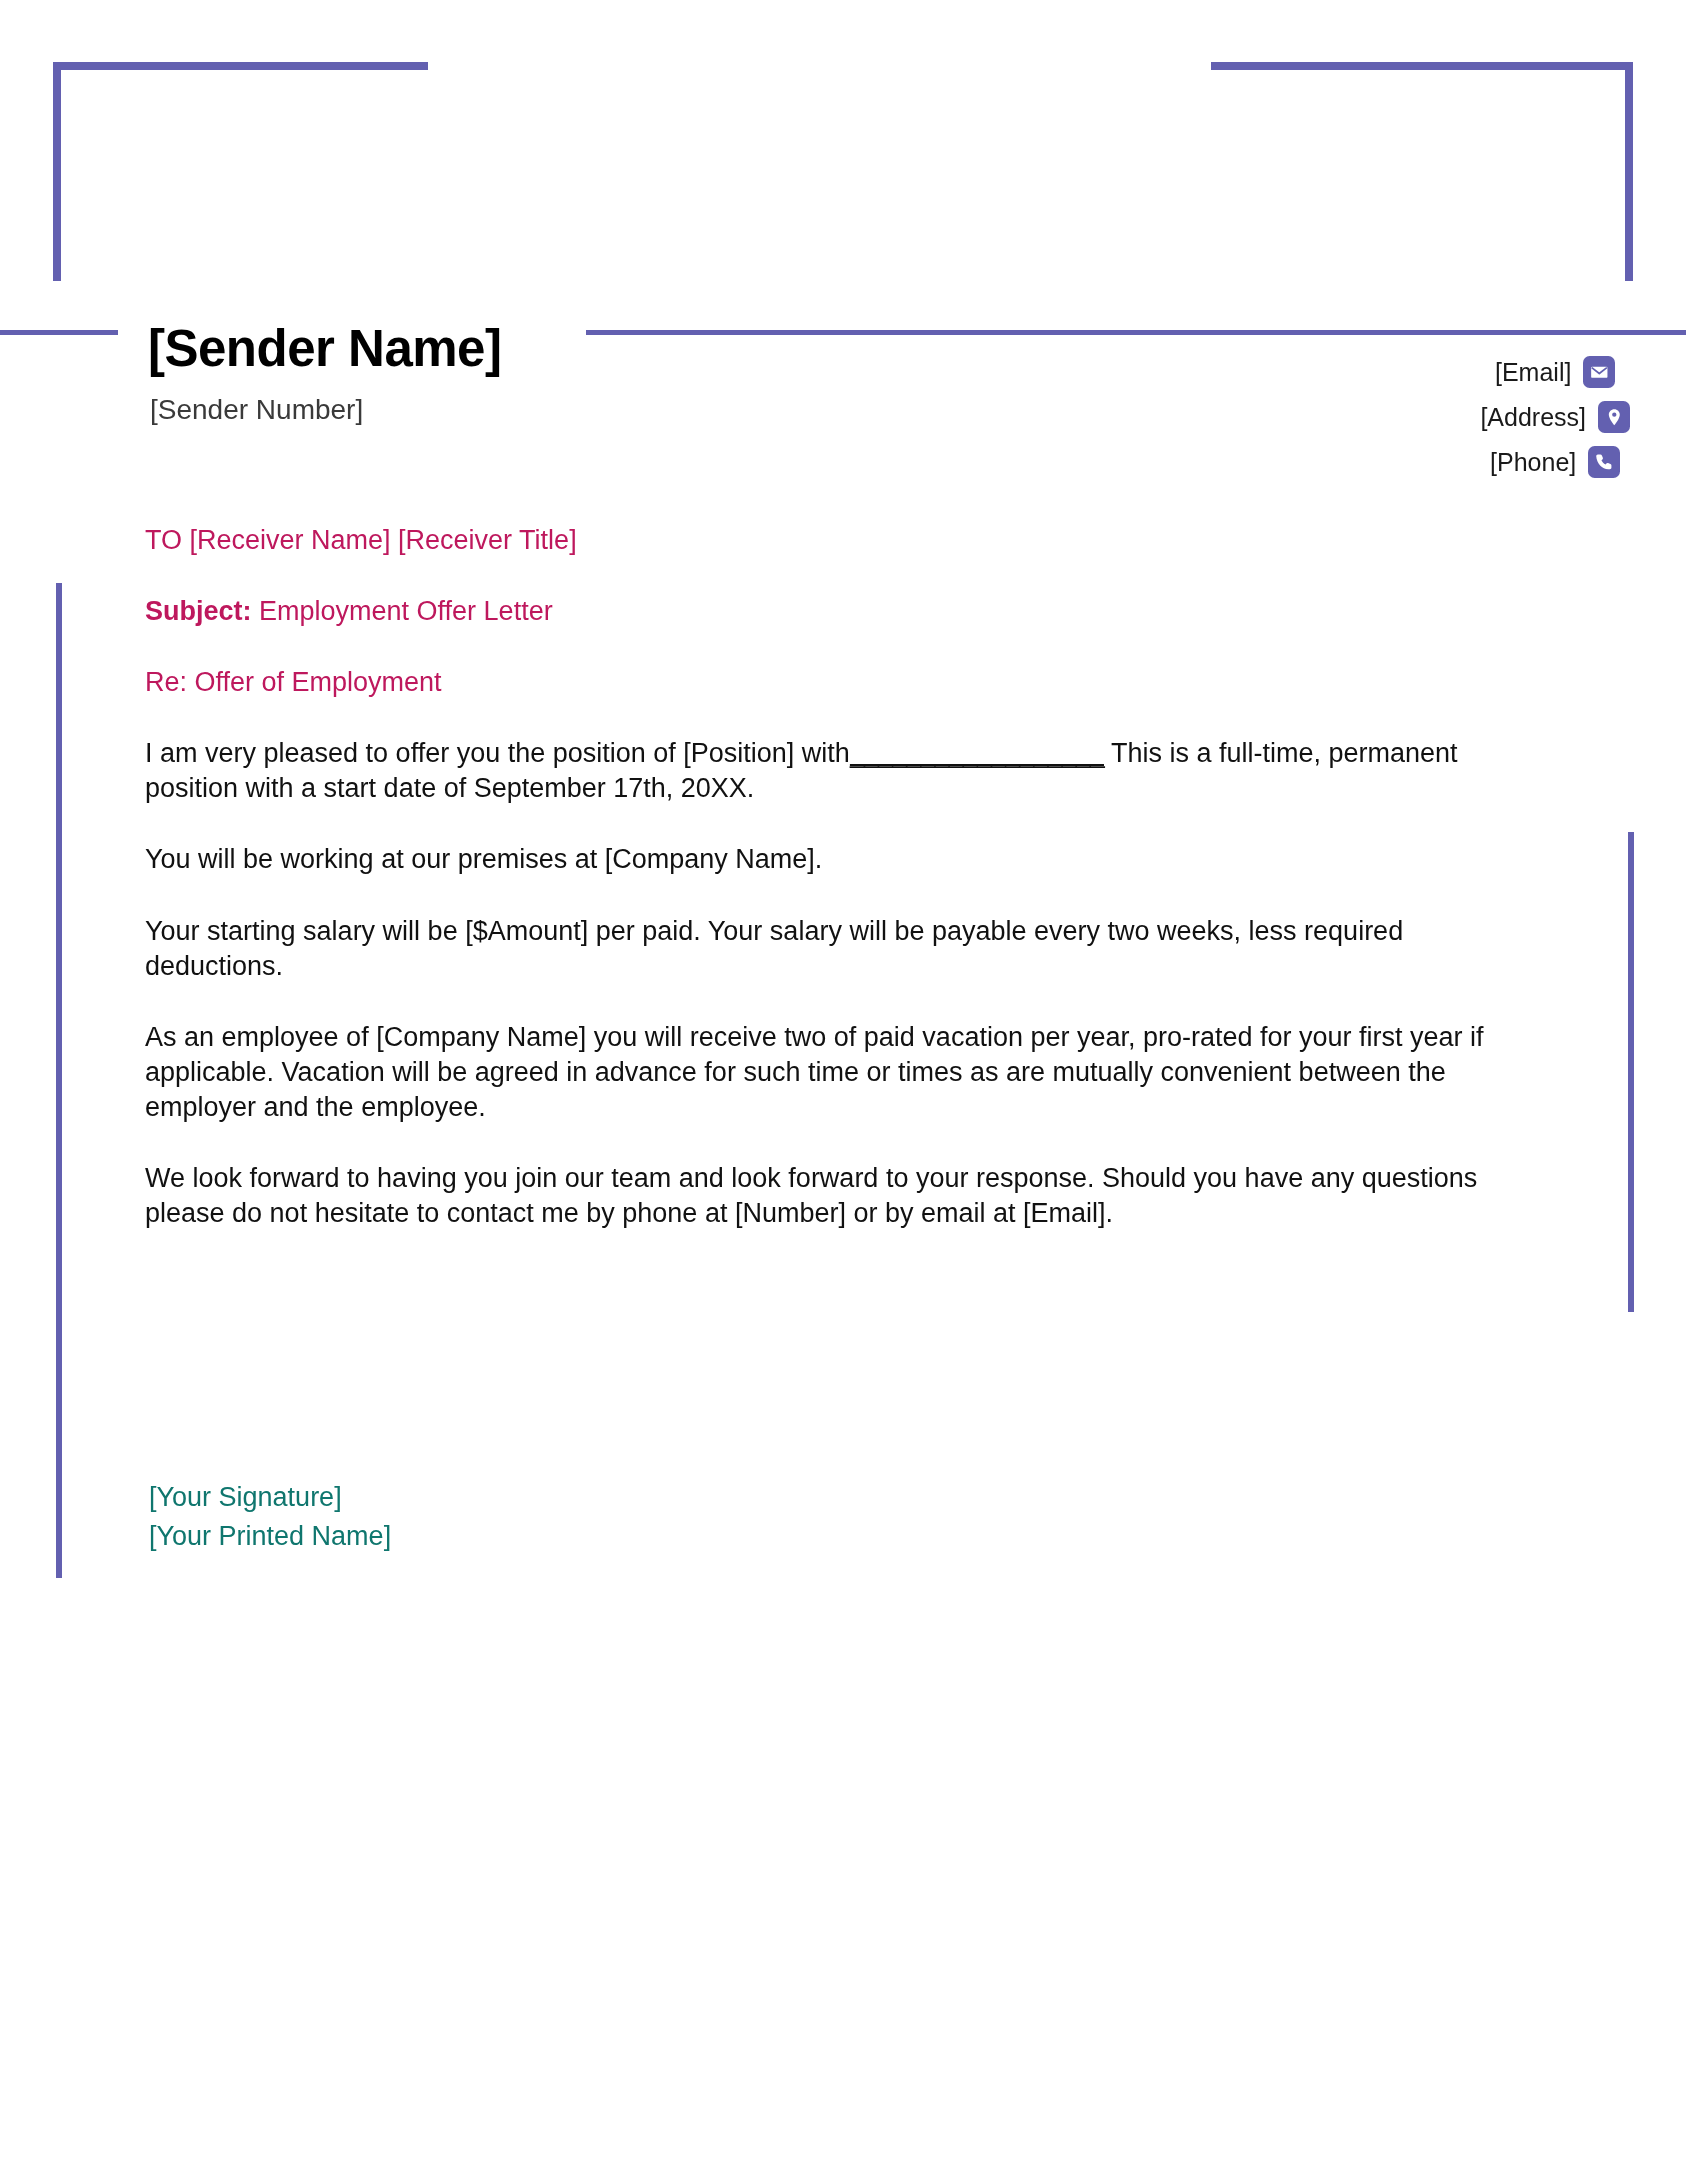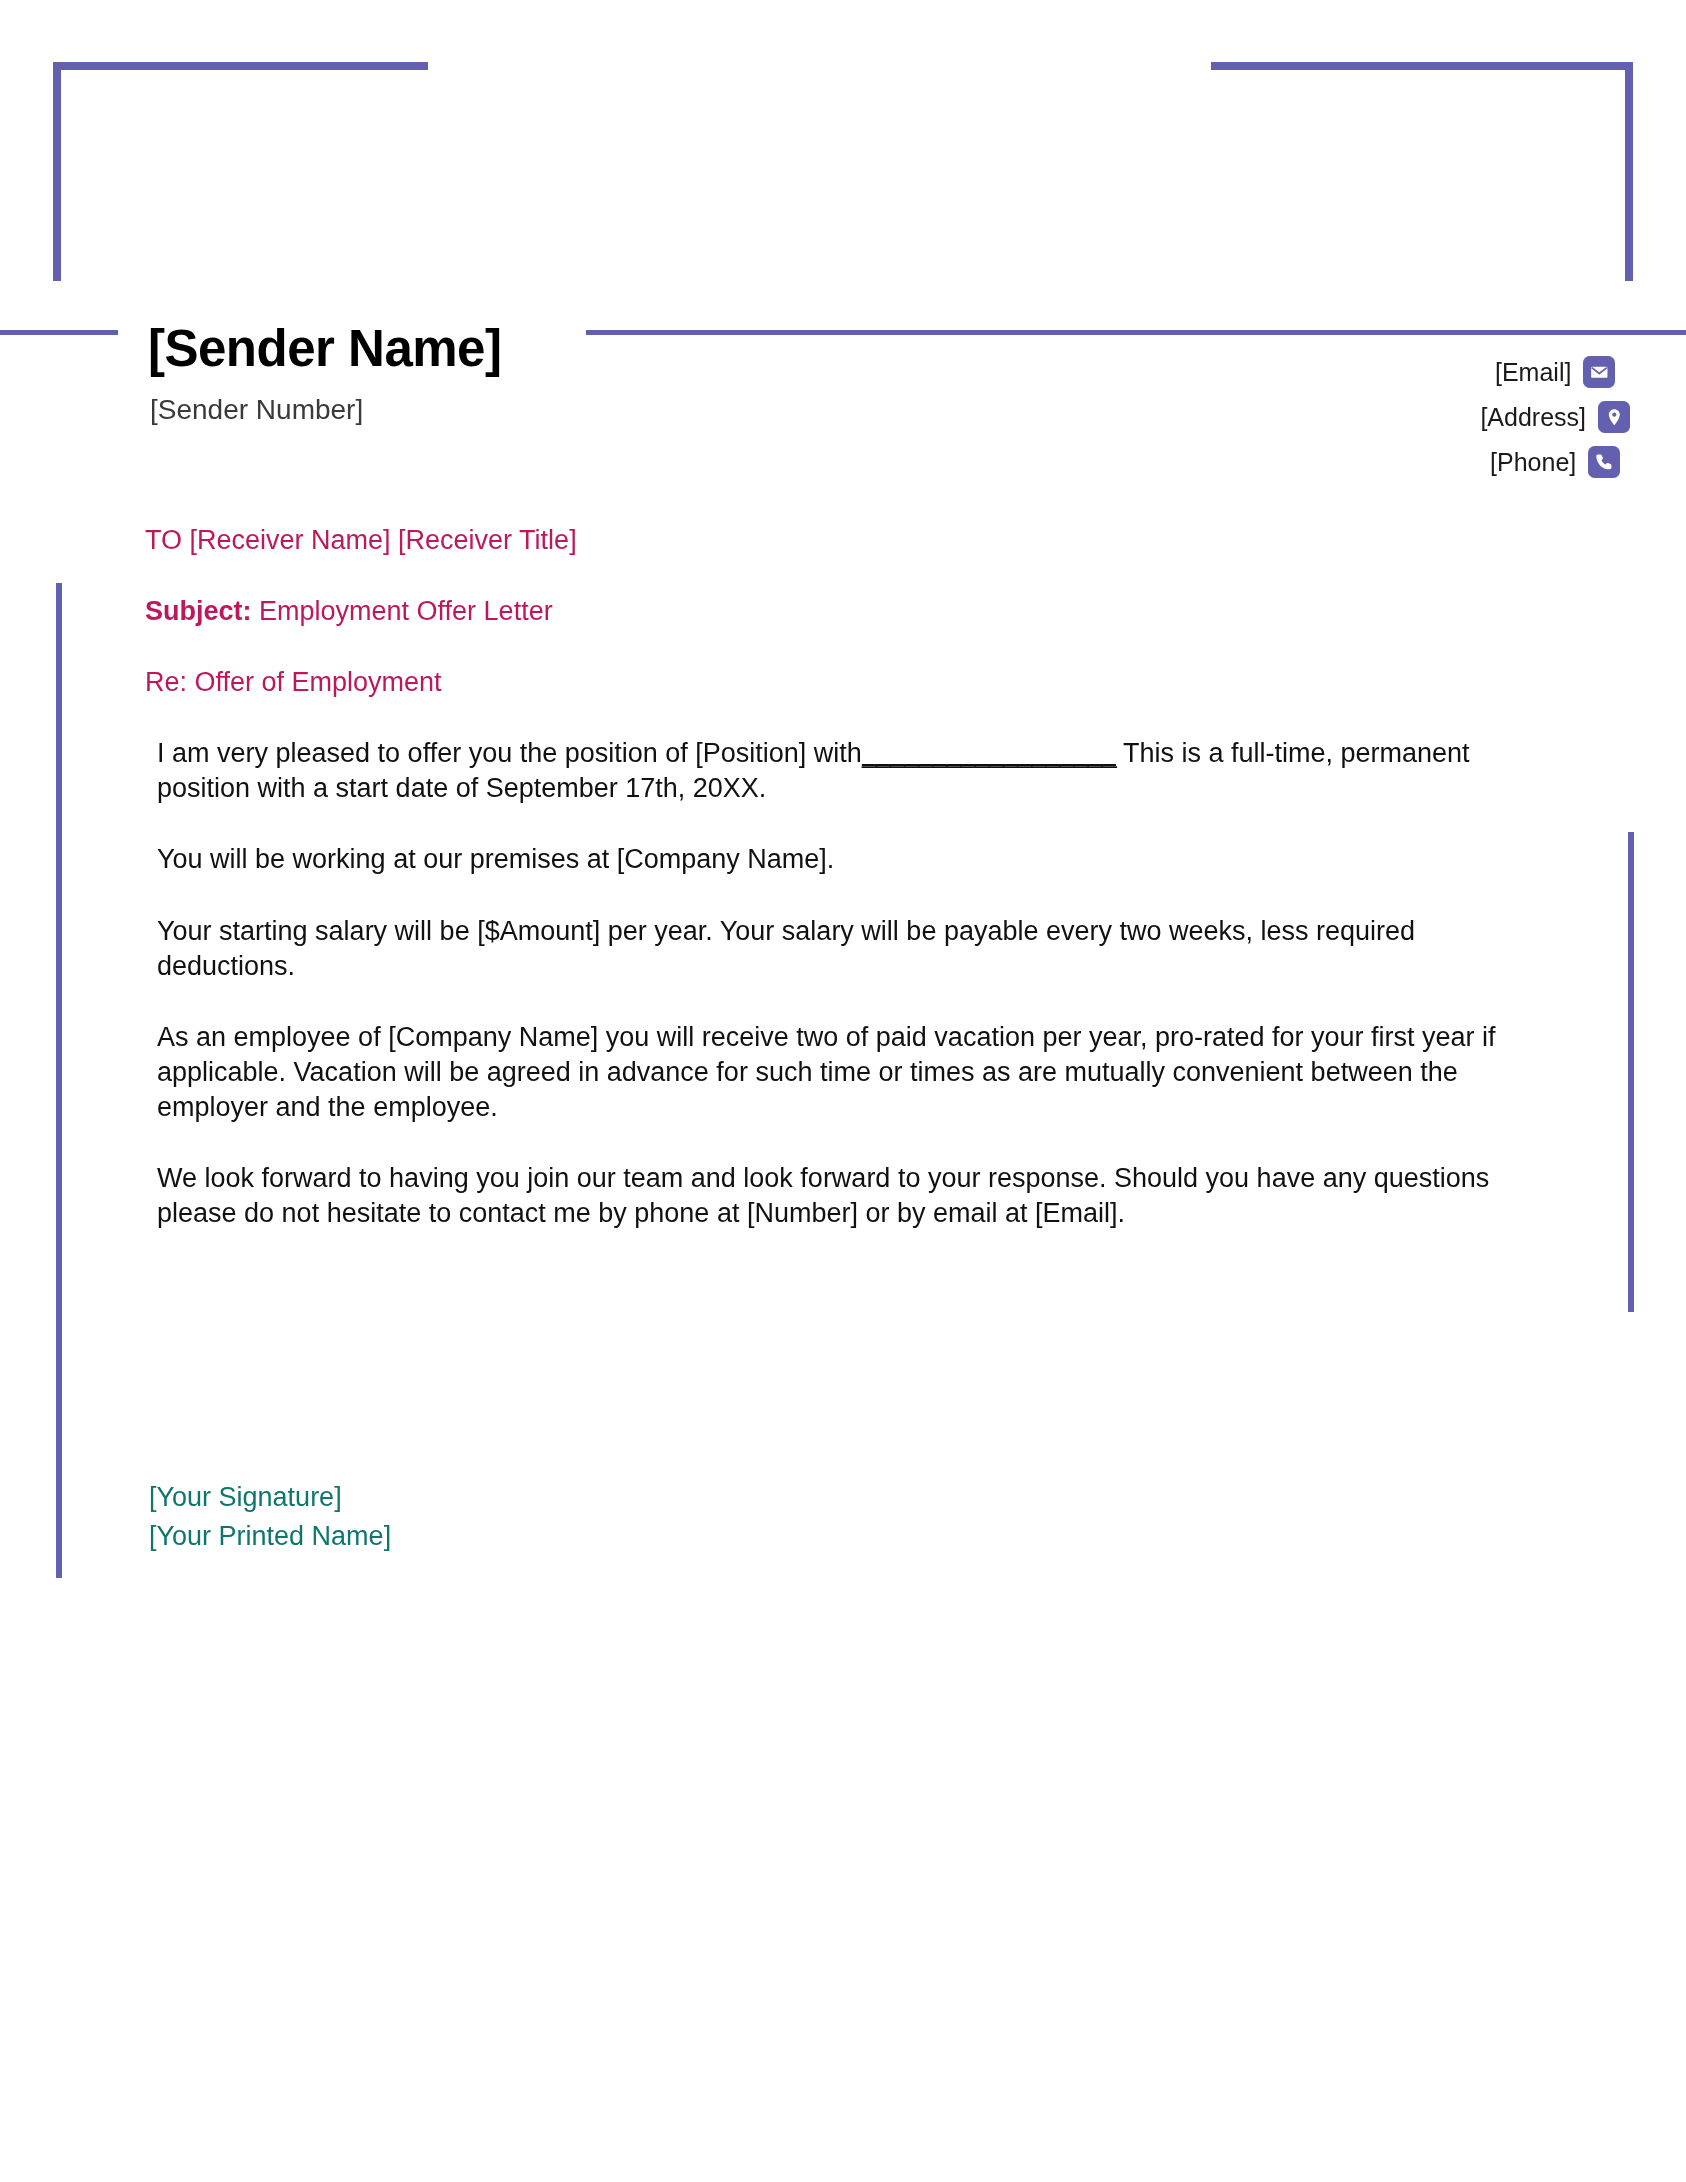--- a/index.html
+++ b/index.html
@@ -124,21 +124,21 @@
   .line {
     font-size: 27px;
     color: #be185d;
     line-height: 1.30;
     margin: 0 0 36px 0;
   }
   .para {
     font-size: 27px;
     color: #111111;
     line-height: 1.30;
-    margin: 0 0 36px 12px;
+    margin: 0 0 36px 0;
     text-align: left;
   }
   .bold { font-weight: bold; }
   .blank-fill {
     text-decoration: underline;
     letter-spacing: -0.9px;
   }
   .sig-block {
     position: absolute;
     left: 149px; top: 1478px;
@@ -221,21 +221,21 @@
 
 
     <p class="line"><span class="bold">Subject:</span><span> Employment Offer Letter</span></p>
 
     <p class="line">Re: Offer of Employment</p>
 
     <p class="para"><span>I am very pleased to offer you the position of [Position] with</span><span class="blank-fill">__________________</span><span> This is a full-time, permanent position with a start date of September 17th, 20XX.</span></p>
 
     <p class="para">You will be working at our premises at [Company Name].</p>
 
-    <p class="para">Your starting salary will be [$Amount] per year. Your salary will be payable every two weeks, less required deductions.</p>
+    <p class="para">Your starting salary will be [$Amount] per paid. Your salary will be payable every two weeks, less required deductions.</p>
 
     <p class="para">As an employee of [Company Name] you will receive two of paid vacation per year, pro-rated for your first year if applicable. Vacation will be agreed in advance for such time or times as are mutually convenient between the employer and the employee.</p>
 
     <p class="para">We look forward to having you join our team and look forward to your response. Should you have any questions please do not hesitate to contact me by phone at [Number] or by email at [Email].</p>
 
   </div>
 
   <div class="sig-block">
     <p class="sig-line">[Your Signature]</p>
     <p class="sig-line">[Your Printed Name]</p>

